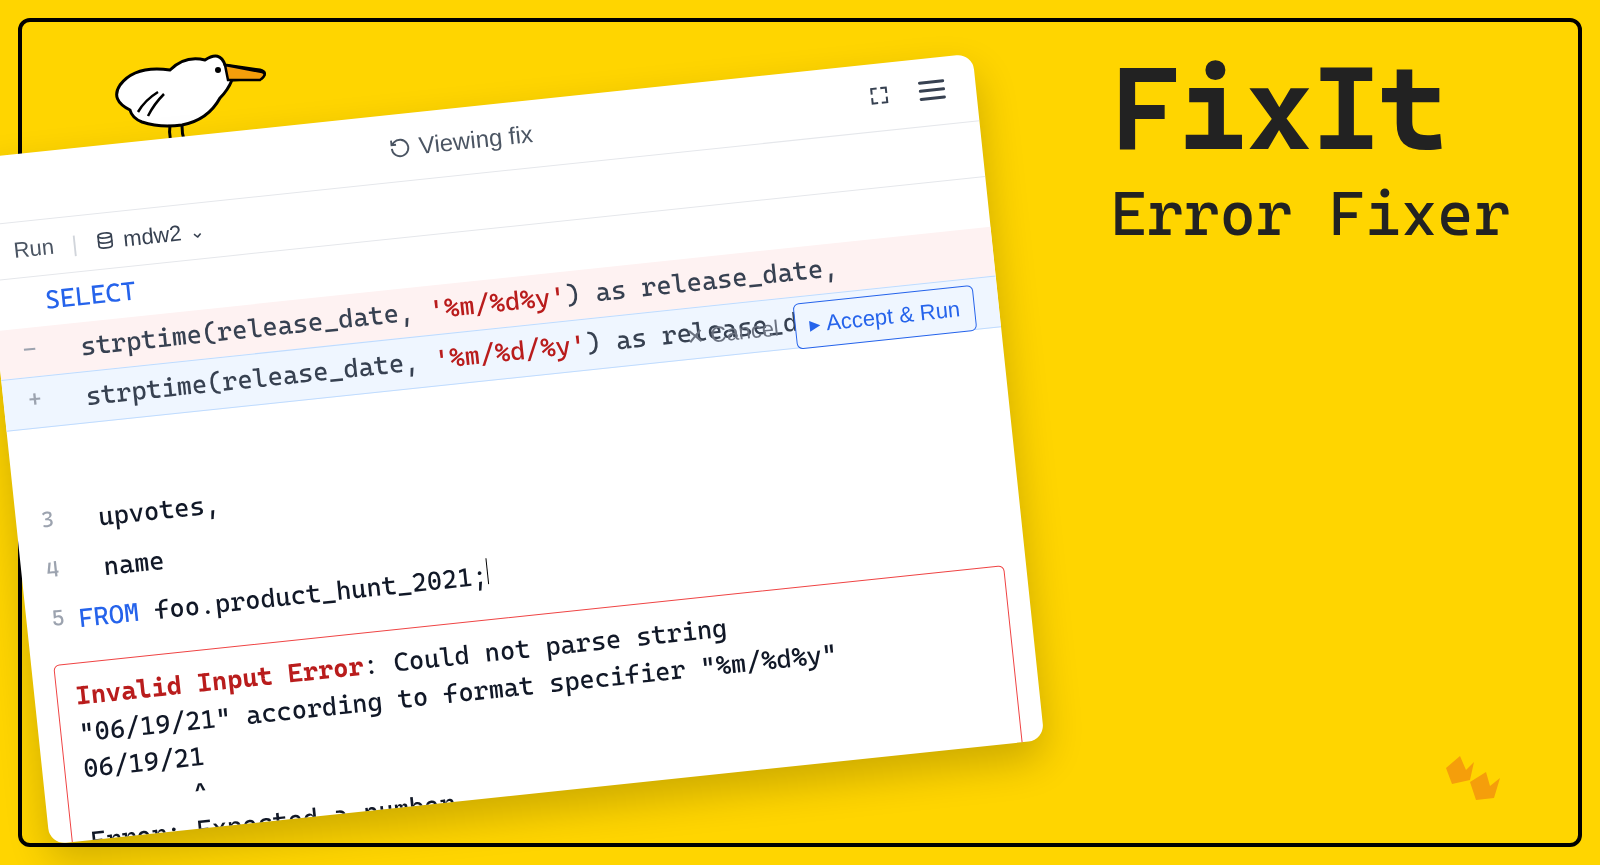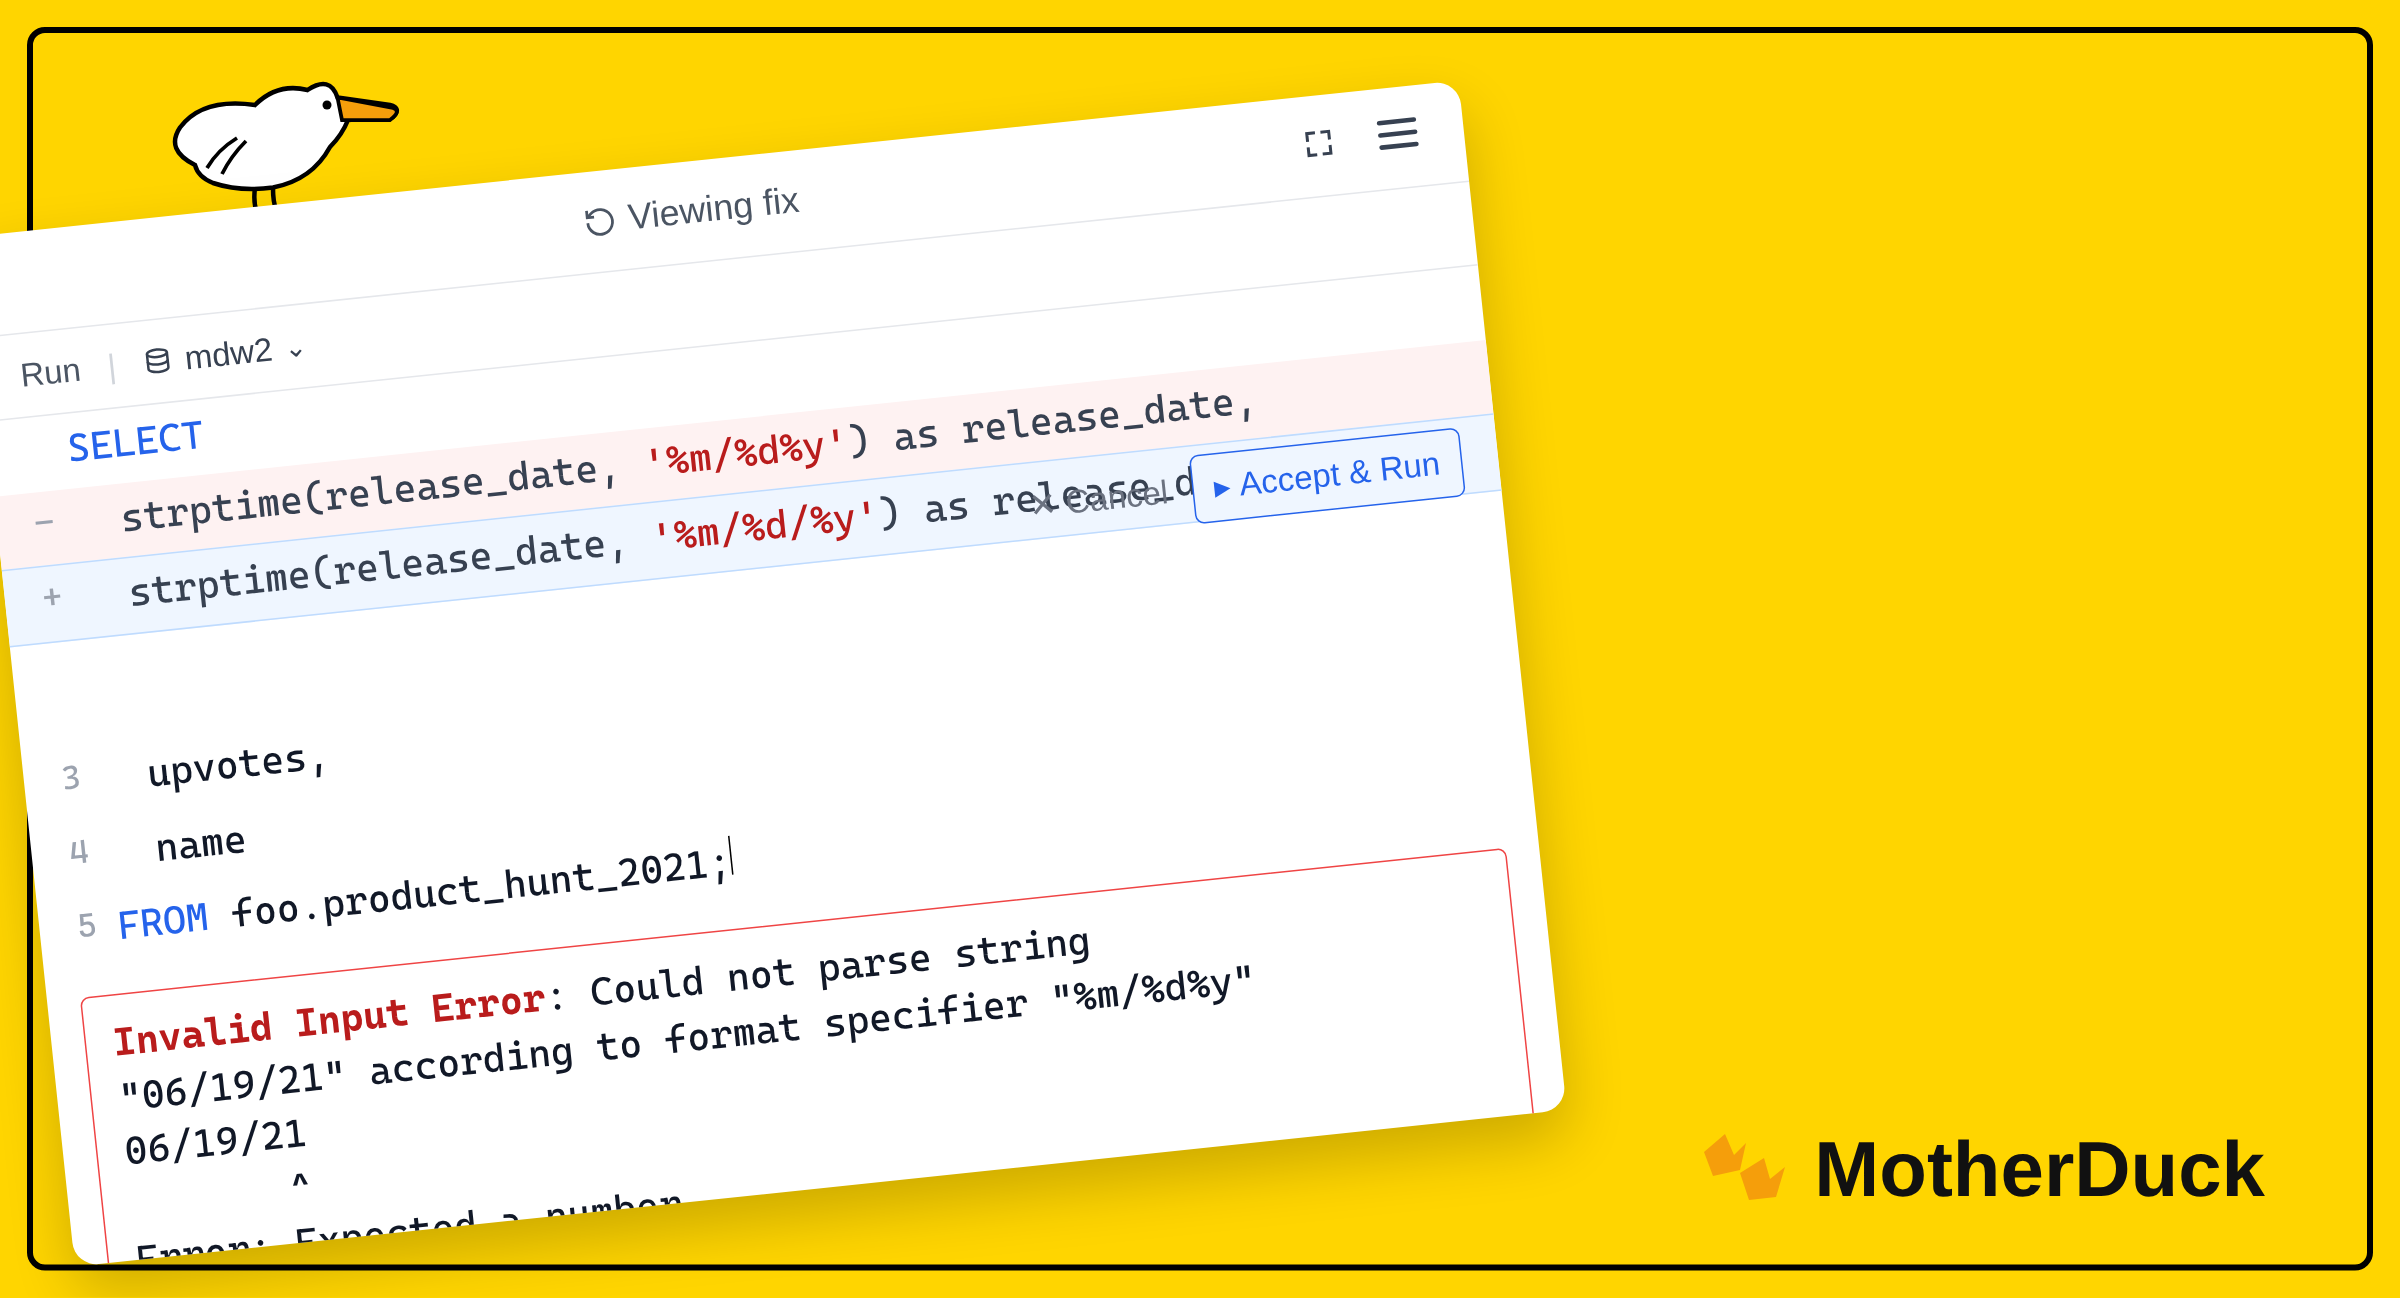--- a/index.html
+++ b/index.html
@@ -233,28 +233,29 @@
   <svg viewBox="0 0 180 140" width="180" height="140">
     <path d="M 30 80 Q 10 70 20 55 Q 35 35 70 40 Q 85 25 105 30 Q 120 20 125 35 L 160 40 Q 168 42 162 48 L 132 50 Q 128 60 120 68 Q 108 90 82 95 Q 60 98 42 92 Q 32 88 30 80 Z" fill="#fff" stroke="#000" stroke-width="3"></path>
     <path d="M 70 95 Q 68 110 75 118 M 82 96 Q 82 112 90 118" stroke="#000" stroke-width="3" fill="none"></path>
     <path d="M 125 35 L 162 42 Q 168 44 160 50 L 128 50 Z" fill="#f59e0b" stroke="#000" stroke-width="2.5"></path>
     <circle cx="118" cy="40" r="3" fill="#000"></circle>
     <path d="M 58 62 Q 45 70 38 82 M 64 64 Q 54 74 48 86" stroke="#000" stroke-width="2.5" fill="none"></path>
   </svg>
 </div>
 
 <div class="hero">
+  <div class="hero-title">FixIt</div>
+  <div class="hero-sub">Error Fixer</div>
 </div>
 
 <div class="brand">
   <svg width="78" height="60" viewBox="0 0 78 60">
     <path d="M 14 18 L 28 6 L 34 20 L 42 12 L 38 30 L 20 34 Z" fill="#f59e0b"></path>
     <path d="M 38 32 L 54 22 L 58 36 L 68 28 L 62 48 L 44 50 Z" fill="#f59e0b"></path>
   </svg>
-  <span>MotherDuck</span>
 </div>
 
 <div class="card">
   <div class="card-inner">
 
     <div class="topbar">
       <div class="viewing">
         <svg width="22" height="22" viewBox="0 0 24 24" fill="none" stroke="currentColor" stroke-width="2">
             <path d="M3 12a9 9 0 1 0 3-6.7L3 8"></path>
             <path d="M3 3v5h5"></path>

